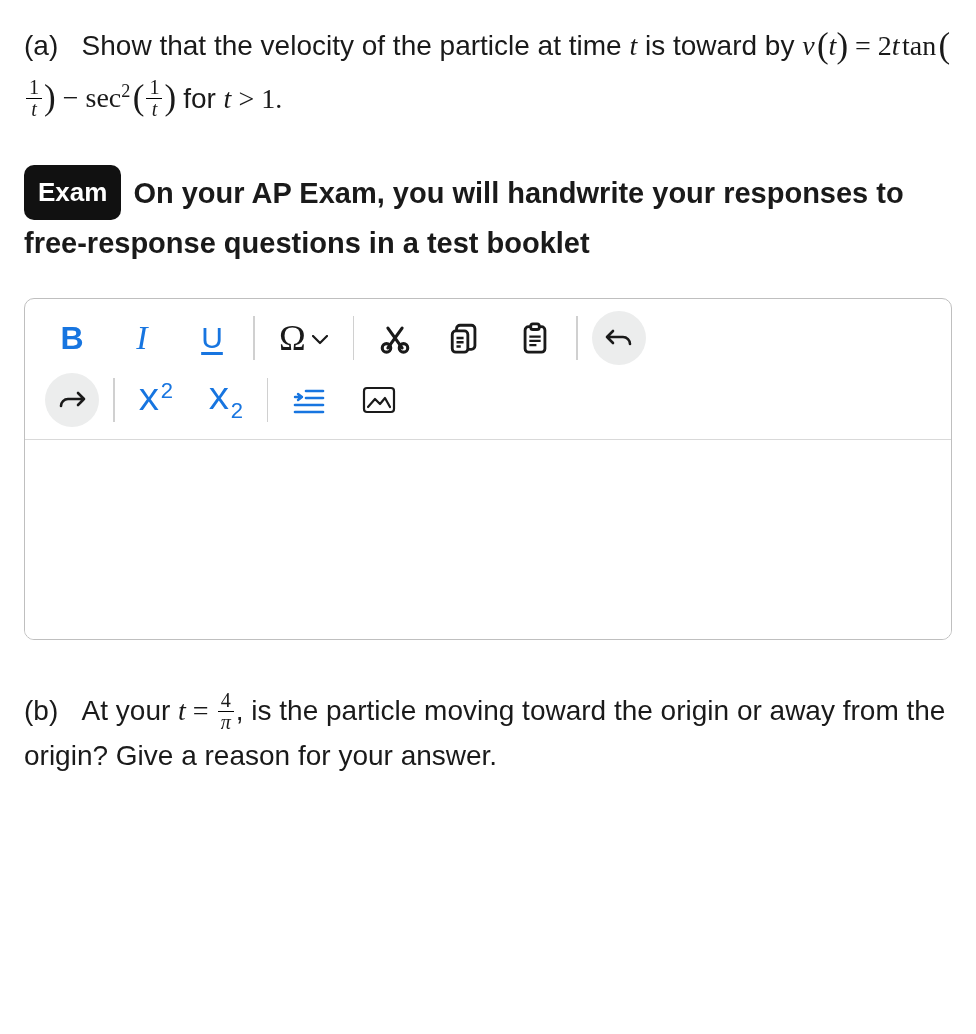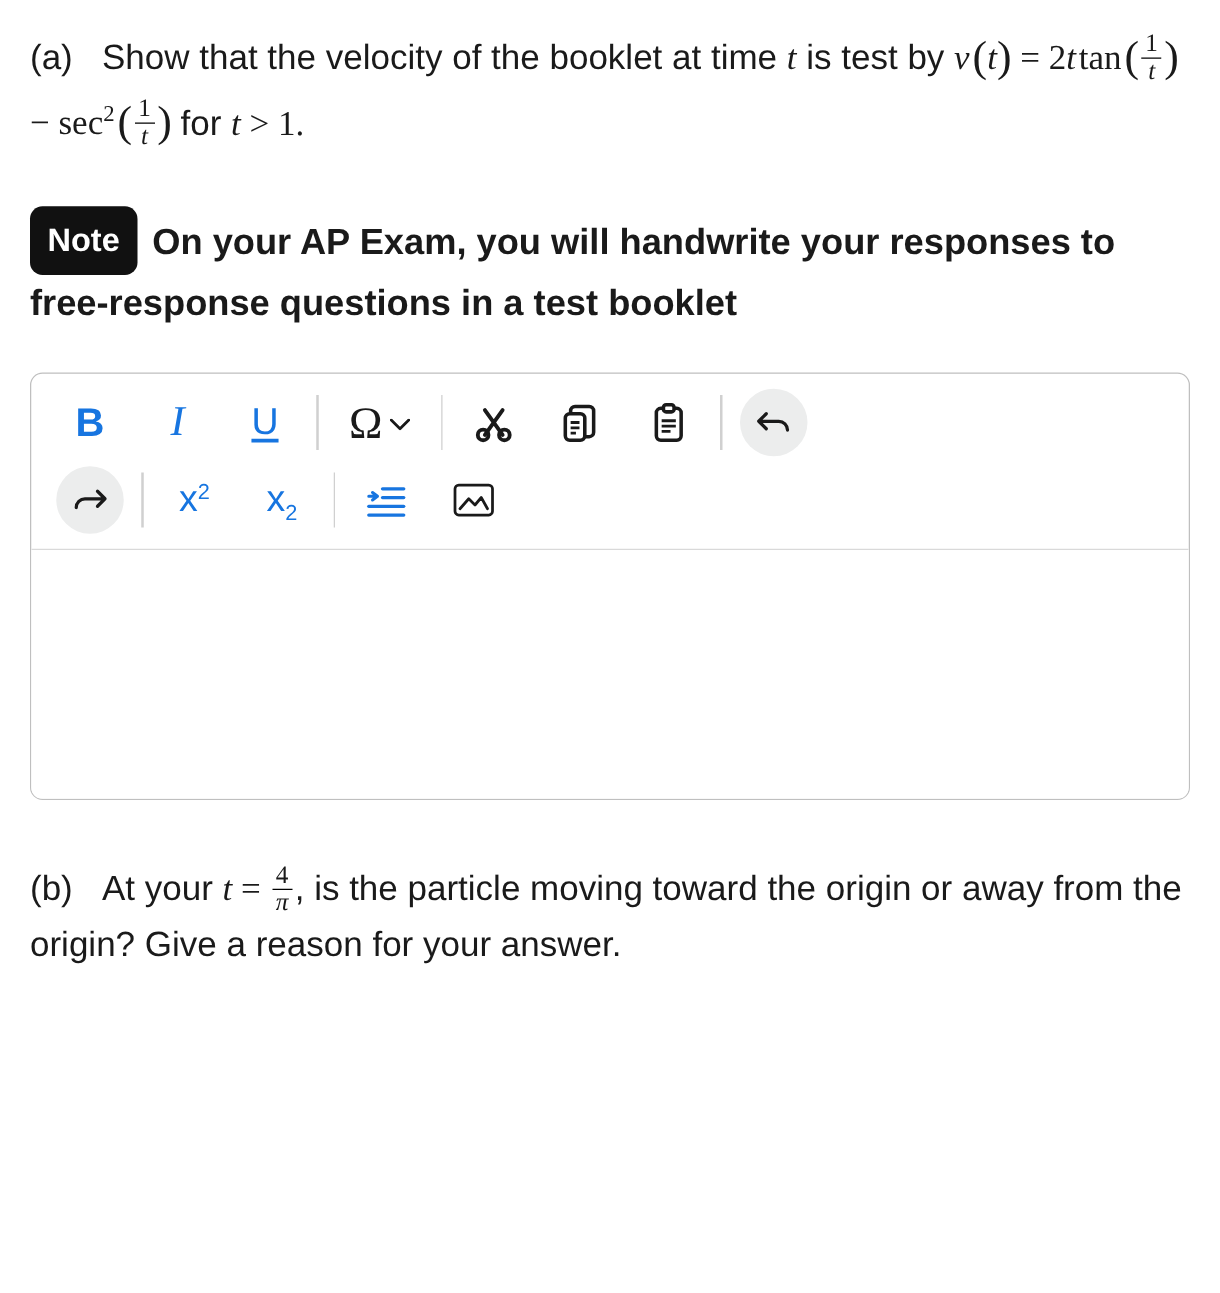--- a/index.html
+++ b/index.html
@@ -76,54 +76,54 @@
     margin: 0 6px;
   }
   .row2 { width: 100%; display: flex; align-items: center; padding: 4px 0 10px 0; }
   .blue { color: #1775e0; }
   .black { color: #1a1a1a; }
   .bold-b { font-family: Arial; font-weight: 900; font-size: 32px; }
   .ital-i { font-family: 'Times New Roman', serif; font-style: italic; font-size: 34px; font-weight: 500; }
   .under-u { font-family: Arial; font-weight: 400; font-size: 30px; text-decoration: underline; text-decoration-thickness: 3px; text-underline-offset: 4px; }
   .omega { font-family: 'Times New Roman', serif; font-size: 36px; }
   .chev { font-size: 18px; margin-left: 6px; position: relative; top: 2px; }
-  .supscr { font-family: Liberation Sans, sans-serif; font-size: 30px; }
+  .supscr { font-family: Liberation Mono, monospace; font-size: 38px; }
   .supscr sup, .supscr sub { font-size: 0.58em; }
   .editor-body {
     min-height: 200px;
     border-top: 1.5px solid #d9d9d9;
     background: #fff;
   }
   svg { display: block; }
 </style>
 </head>
 <body>
 
 <div class="question-block">
   <span class="part-label">(a)</span>
-  &nbsp;&nbsp;<span>Show that the velocity of the booklet at time</span>
+  &nbsp;&nbsp;<span>Show that the velocity of the particle at time</span>
   <span class="math ital">t</span>
-  <span>is test by</span>
+  <span>is toward by</span>
   <span class="math">
     <span class="ital">v</span> <span class="lparen">(</span><span class="ital">t</span><span class="rparen">)</span>
     <span>=</span>
     <span>2</span><span class="ital">t</span> <span>tan</span> <span class="lparen">(</span><span class="frac"><span class="num">1</span><span class="den ital">t</span></span><span class="rparen">)</span>
     <span>−</span>
     <span>sec</span><sup>2</sup> <span class="lparen">(</span><span class="frac"><span class="num">1</span><span class="den ital">t</span></span><span class="rparen">)</span>
   </span>
   <span>for</span>
   <span class="math">
     <span class="ital">t</span>
     <span>&gt;</span>
     <span>1.</span>
   </span>
 </div>
 
 <div class="note-row">
-  <span class="note-badge">Note</span><span>On your AP Exam, you will handwrite your responses to free-response questions in a test booklet</span>
+  <span class="note-badge">Exam</span><span>On your AP Exam, you will handwrite your responses to free-response questions in a test booklet</span>
 </div>
 
 <div class="editor">
   <div class="toolbar">
     <div class="tool blue">
         <span class="bold-b">B</span>
       </div>
     <div class="tool blue">
         <span class="ital-i">I</span>
       </div>

